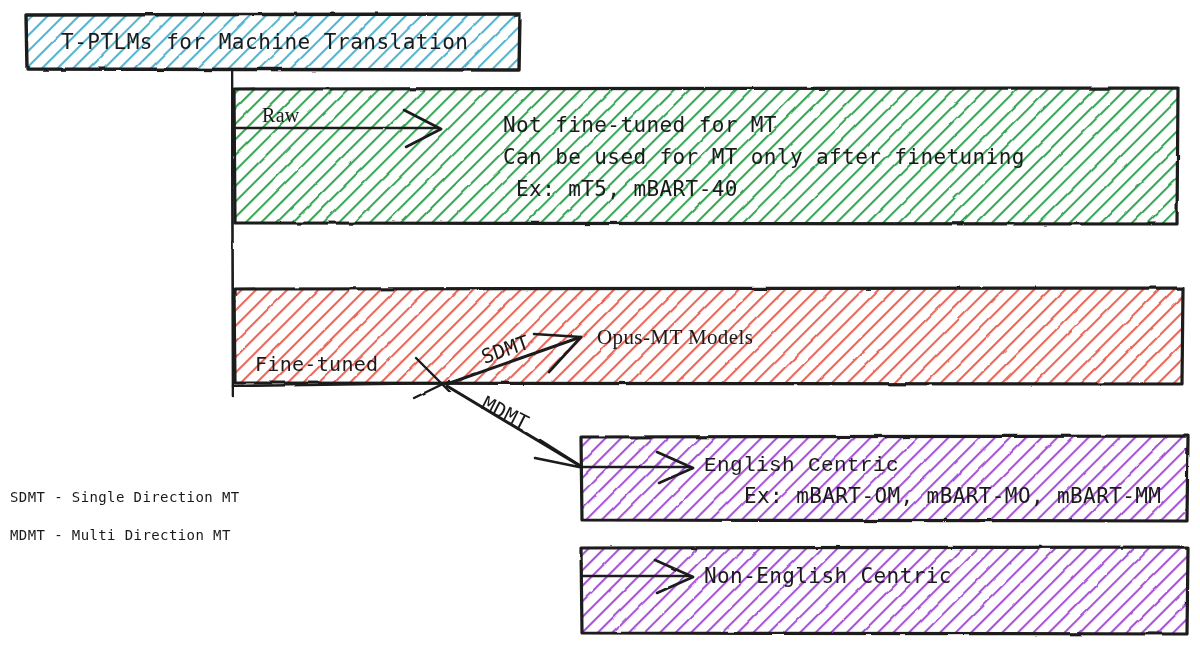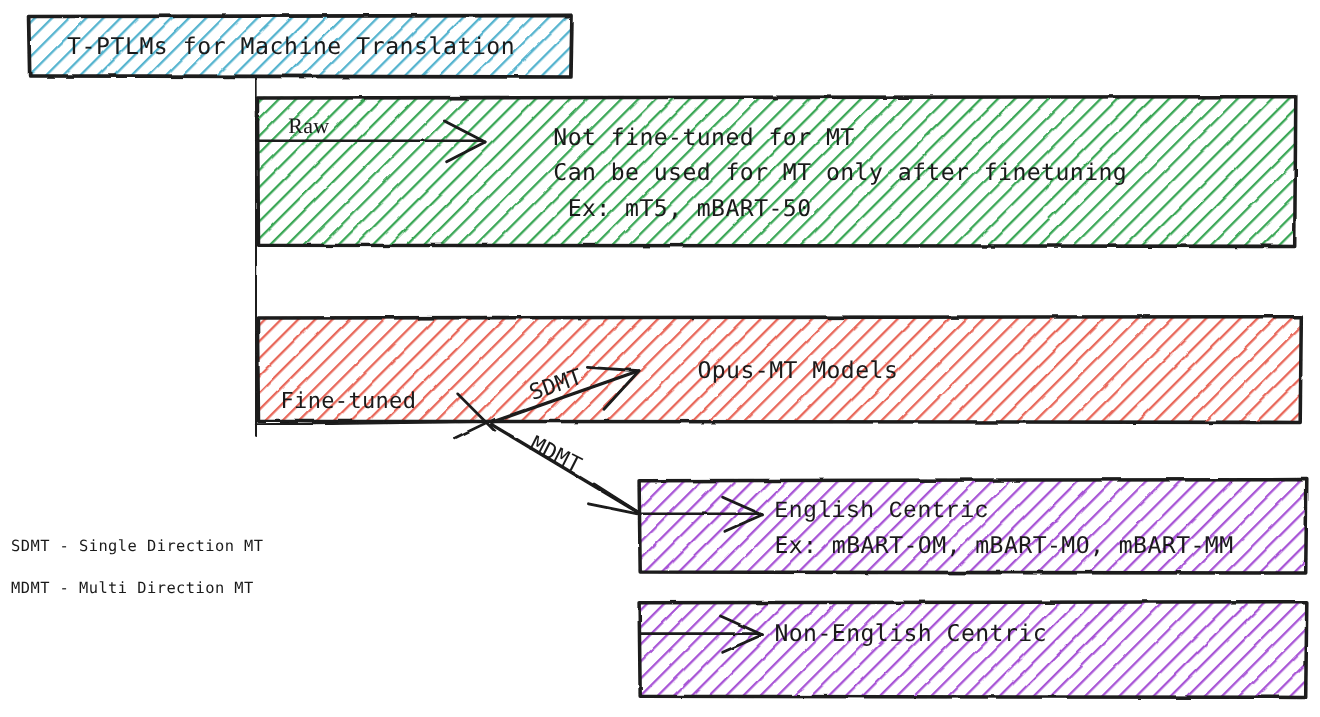--- a/index.html
+++ b/index.html
@@ -118,31 +118,31 @@
       <path d="M657,593 L693,577" fill="none" stroke="#1a1a1a" stroke-width="2.6" stroke-linecap="round"></path>
     </g>
   </svg>
 
   <div class="txt title-txt" style="left:61px;top:30px;">T-PTLMs for Machine Translation</div>
 
   <div class="txt edge-txt" style="left:262px;top:104px;font-family:Liberation Serif, serif;">Raw</div>
 
   <div class="txt body-txt" style="left:503px;top:110px;">Not fine-tuned for MT</div>
   <div class="txt body-txt" style="left:503px;top:142px;">Can be used for MT only after finetuning</div>
-  <div class="txt body-txt" style="left:503px;top:174px;"> Ex: mT5, mBART-50</div>
+  <div class="txt body-txt" style="left:503px;top:174px;"> Ex: mT5, mBART-40</div>
 
   <div class="txt edge-txt" style="left:255px;top:352px;">Fine-tuned</div>
 
   <div class="txt edge-txt rot-sdmt" style="left:478px;top:346px;">SDMT</div>
 
   <div class="txt edge-txt rot-mdmt" style="left:489px;top:391px;">MDMT</div>
 
-  <div class="txt body-txt" style="left:634px;top:322px;">Opus-MT Models</div>
+  <div class="txt body-txt" style="left:597px;top:322px;font-family:Liberation Serif, serif;">Opus-MT Models</div>
 
   <div class="txt body-txt" style="left:704px;top:451px;font-family:Liberation Mono, monospace;">English Centric</div>
-  <div class="txt body-txt" style="left:704px;top:481px;text-align:right;">Ex: mBART-OM, mBART-MO, mBART-MM</div>
+  <div class="txt body-txt" style="left:744px;top:481px;text-align:right;">Ex: mBART-OM, mBART-MO, mBART-MM</div>
 
   <div class="txt body-txt" style="left:704px;top:561px;">Non-English Centric</div>
 
   <div class="txt legend-txt" style="left:10px;top:478px;">SDMT - Single Direction MT</div>
   <div class="txt legend-txt" style="left:10px;top:516px;">MDMT - Multi Direction MT</div>
 
 </div>
 
 </body></html>

